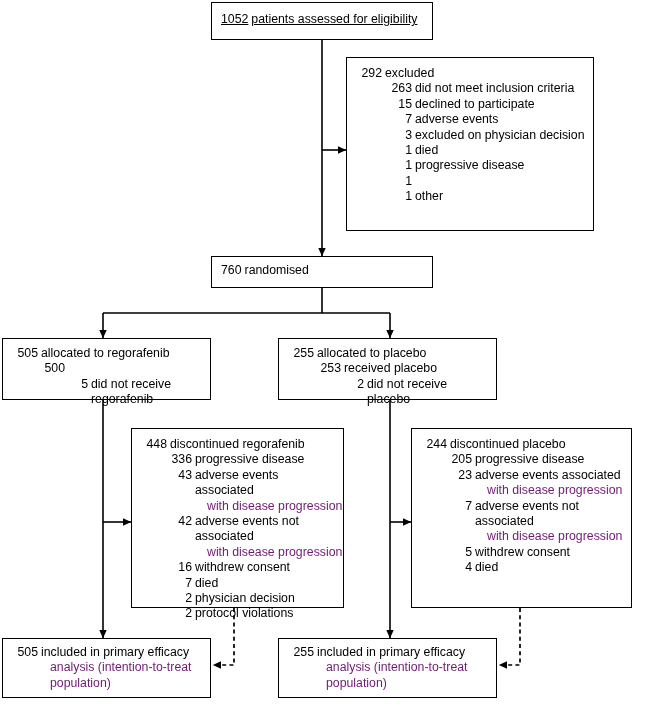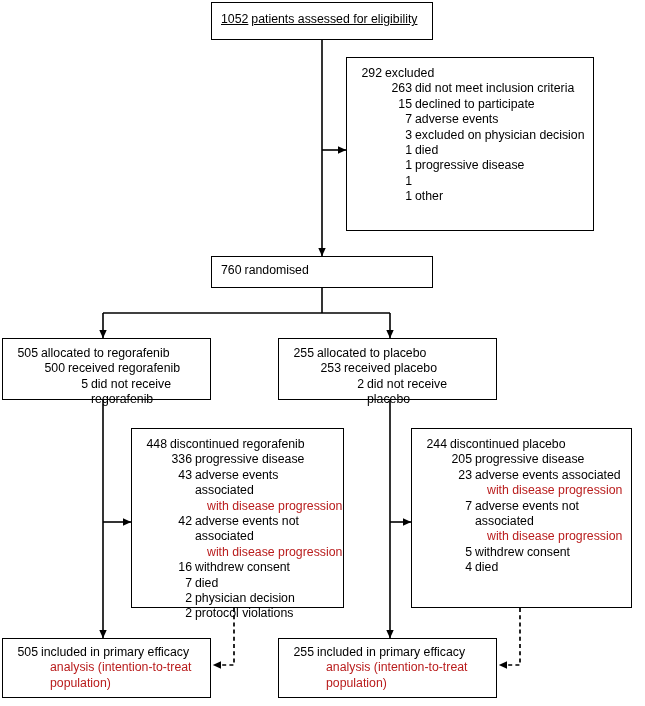--- a/index.html
+++ b/index.html
@@ -43,21 +43,21 @@
   }
   .lbl {
     flex: 1 1 auto;
     font-size: 12.3px;
     color: #000000;
     white-space: pre-wrap;
     padding-left: 3px;
   }
   .cont {
     font-size: 12.3px;
-    color: #b91c1c;
+    color: #701a75;
     white-space: pre;
     line-height: 15.4px;
   }
   svg.connectors {
     position: absolute;
     left: 0;
     top: 0;
     width: 645px;
     height: 706px;
     z-index: 1;
@@ -155,21 +155,20 @@
   </div>
 
   <div class="box" style="left:2px; top:338px; width:209px; height:62px;">
     <div class="box-inner" style="padding-top:7px;">
       <div class="row">
         <span class="num" style="width:26px;">505</span>
         <span class="lbl">allocated to regorafenib</span>
       </div>
       <div class="row">
         <span class="num" style="width:53px;text-align:right;">500</span>
-        <span class="lbl">received regorafenib</span>
       </div>
       <div class="row">
         <span class="num" style="width:76px;">5</span>
         <span class="lbl">did not receive regorafenib</span>
       </div>
     </div>
   </div>
 
   <div class="box" style="left:278px; top:338px; width:219px; height:62px;">
     <div class="box-inner" style="padding-top:7px;">

